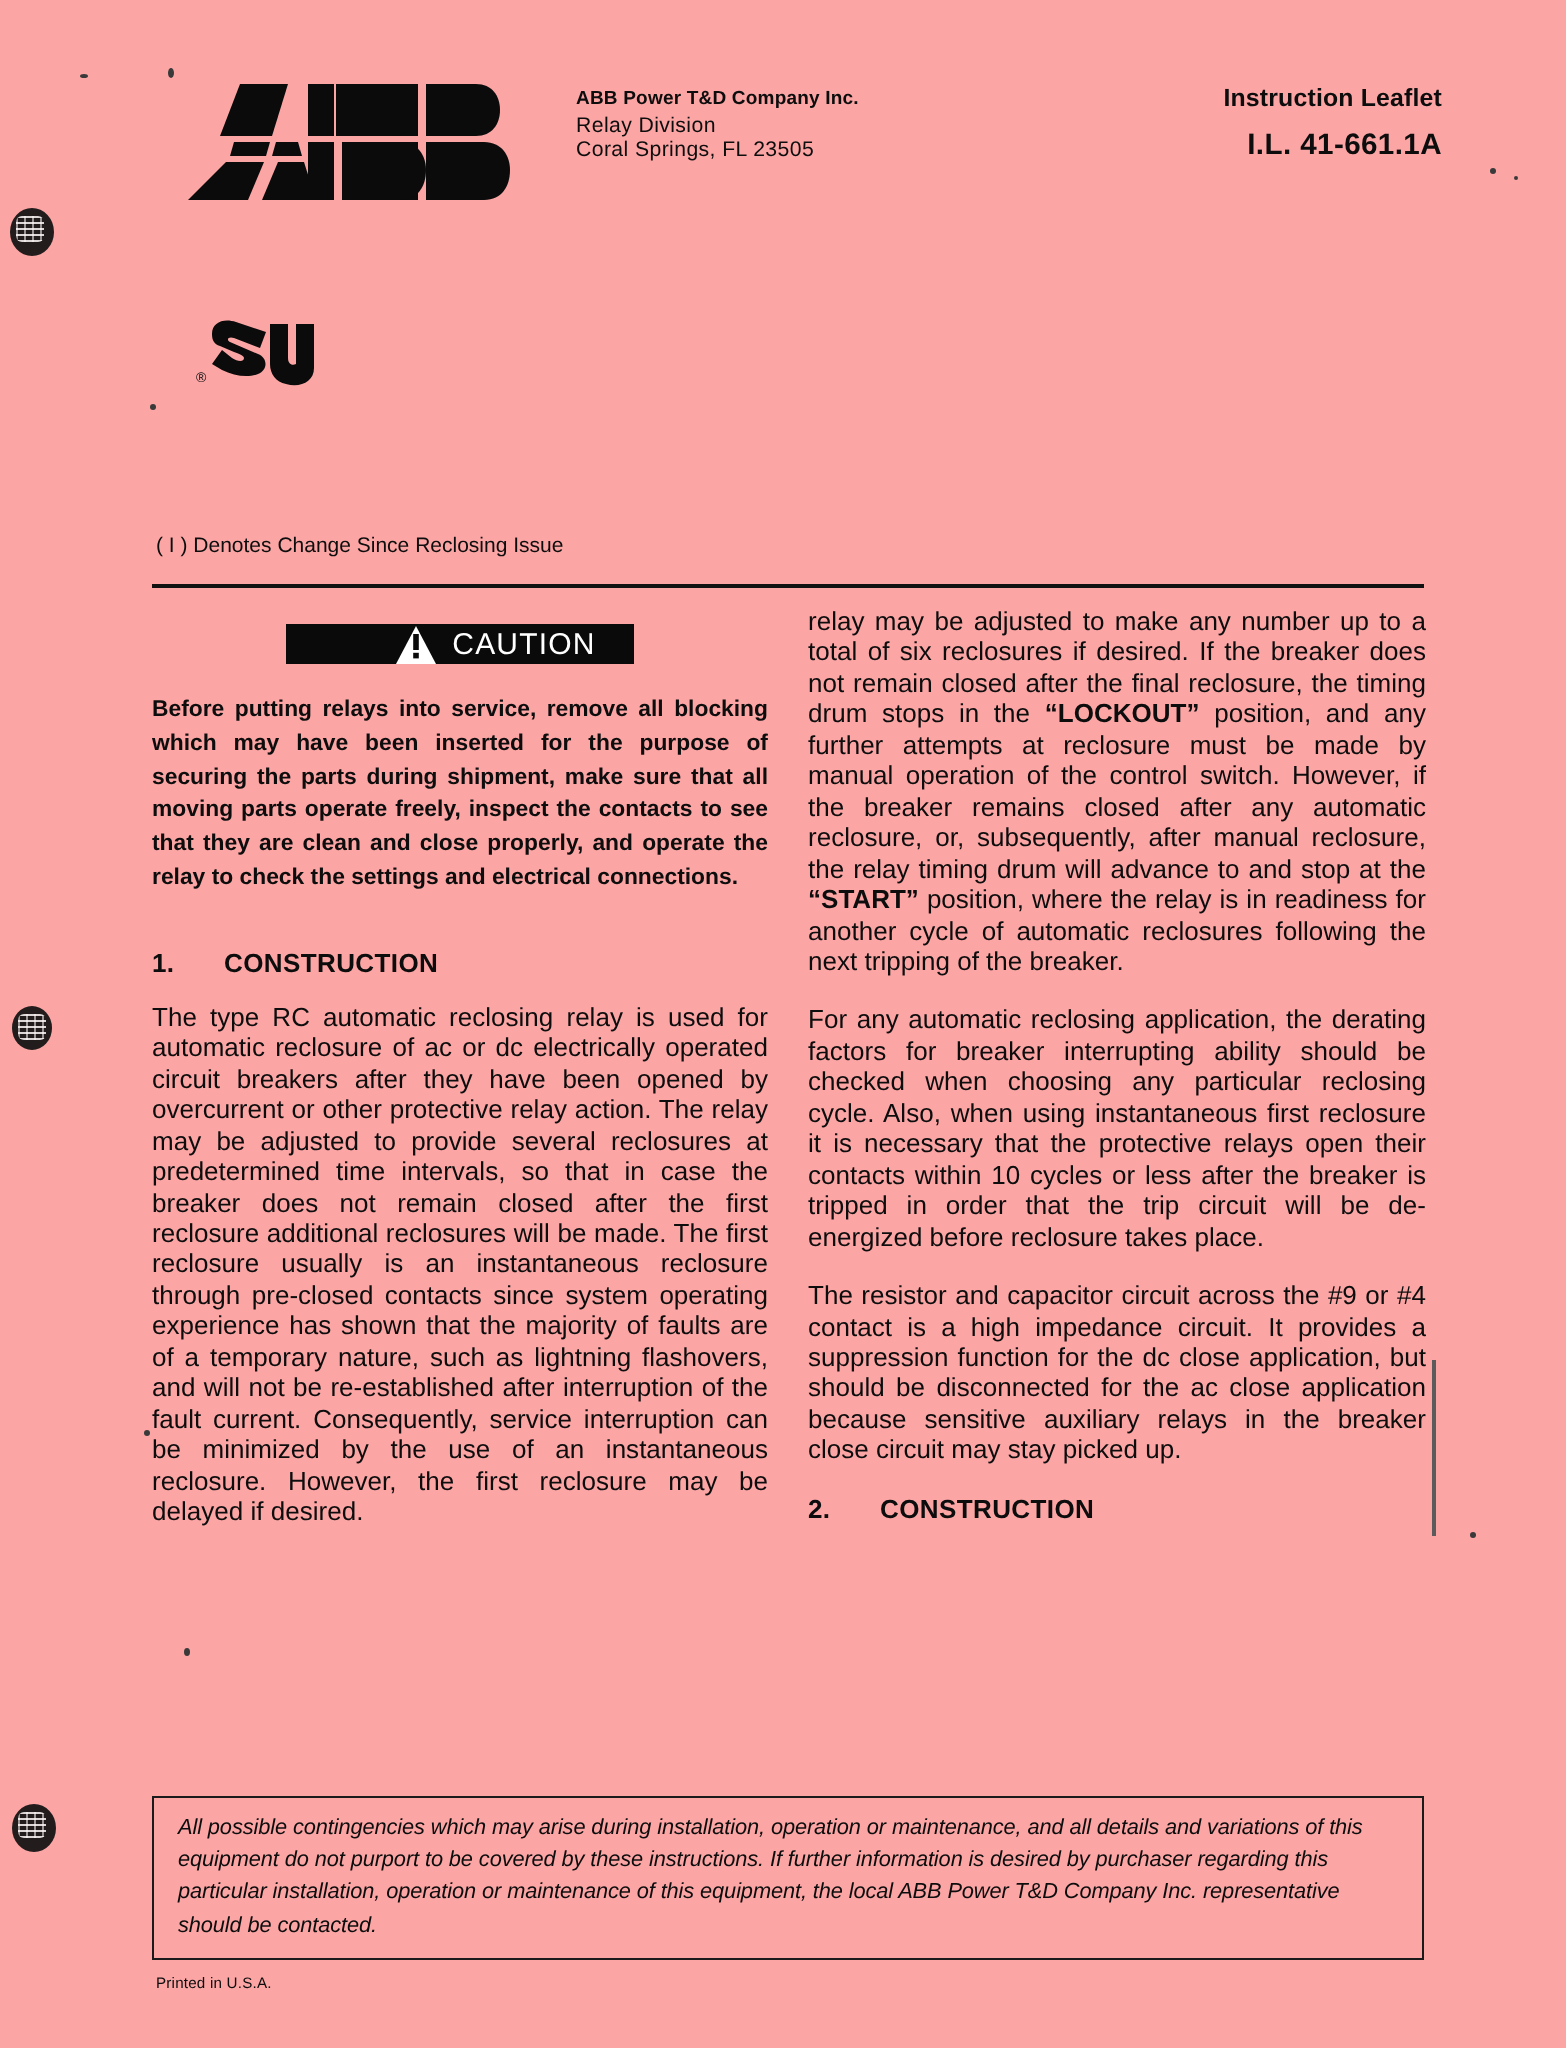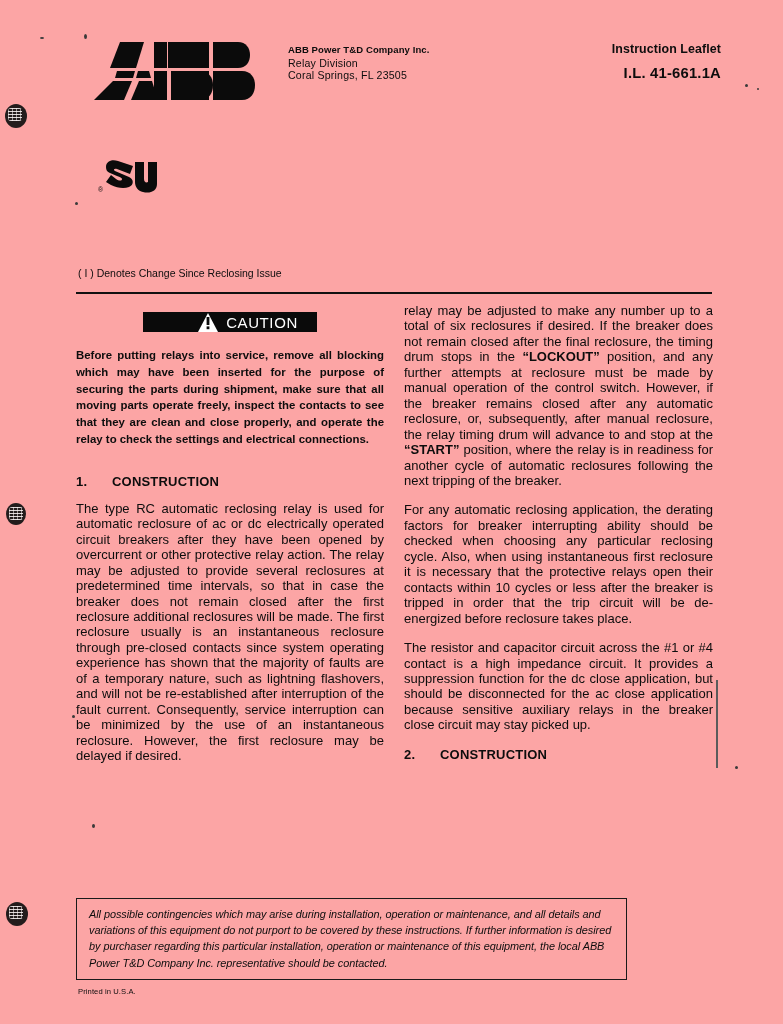--- a/index.html
+++ b/index.html
@@ -173,21 +173,21 @@
     letter-spacing: 0.2px;
     display: flex;
   }
   .section-head .num { width: 36px; flex: none; }
 
   
   .disclaimer {
     position: absolute;
     left: 76px;
     top: 898px;
-    width: 551px;
+    width: 636px;
     height: 82px;
     border: 1.6px solid #1a1a1a;
     box-sizing: border-box;
     padding: 7px 11px 0 12px;
   }
   .disclaimer p {
     margin: 0;
     font-style: italic;
     font-size: 10.9px;
     line-height: 16.2px;
@@ -302,21 +302,21 @@
 
     <p class="body">The type RC automatic reclosing relay is used for automatic reclosure of ac or dc electrically operated circuit breakers after they have been opened by overcurrent or other protective relay action. The relay may be adjusted to provide several reclosures at predetermined time intervals, so that in case the breaker does not remain closed after the first reclosure additional reclosures will be made. The first reclosure usually is an instantaneous reclosure through pre-closed contacts since system operating experience has shown that the majority of faults are of a temporary nature, such as lightning flashovers, and will not be re-established after interruption of the fault current. Consequently, service interruption can be minimized by the use of an instantaneous reclosure. However, the first reclosure may be delayed if desired.</p>
   </div>
 
   <div class="col col-right">
 
     <p class="body"><span>relay may be adjusted to make any number up to a total of six reclosures if desired. If the breaker does not remain closed after the final reclosure, the timing drum stops in the </span><b>“LOCKOUT”</b><span> position, and any further attempts at reclosure must be made by manual operation of the control switch. However, if the breaker remains closed after any automatic reclosure, or, subsequently, after manual reclosure, the relay timing drum will advance to and stop at the </span><b>“START”</b><span> position, where the relay is in readiness for another cycle of automatic reclosures following the next tripping of the breaker.</span></p>
 
     <p class="body">For any automatic reclosing application, the derating factors for breaker interrupting ability should be checked when choosing any particular reclosing cycle. Also, when using instantaneous first reclosure it is necessary that the protective relays open their contacts within 10 cycles or less after the breaker is tripped in order that the trip circuit will be de-energized before reclosure takes place.</p>
 
-    <p class="body">The resistor and capacitor circuit across the #1 or #4 contact is a high impedance circuit. It provides a suppression function for the dc close application, but should be disconnected for the ac close application because sensitive auxiliary relays in the breaker close circuit may stay picked up.</p>
+    <p class="body">The resistor and capacitor circuit across the #9 or #4 contact is a high impedance circuit. It provides a suppression function for the dc close application, but should be disconnected for the ac close application because sensitive auxiliary relays in the breaker close circuit may stay picked up.</p>
 
     <div class="section-head">
       <span class="num">2.</span>
       <span>CONSTRUCTION</span>
     </div>
 
   </div>
 
   <div class="disclaimer">
     <p>All possible contingencies which may arise during installation, operation or maintenance, and all details and variations of this equipment do not purport to be covered by these instructions. If further information is desired by purchaser regarding this particular installation, operation or maintenance of this equipment, the local ABB Power T&amp;D Company Inc. representative should be contacted.</p>

